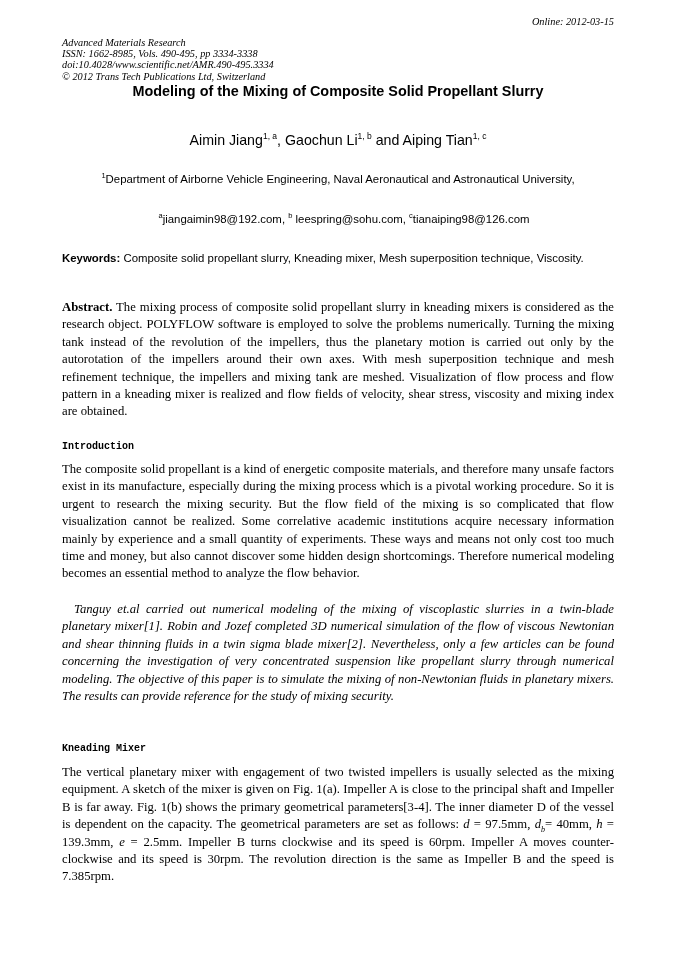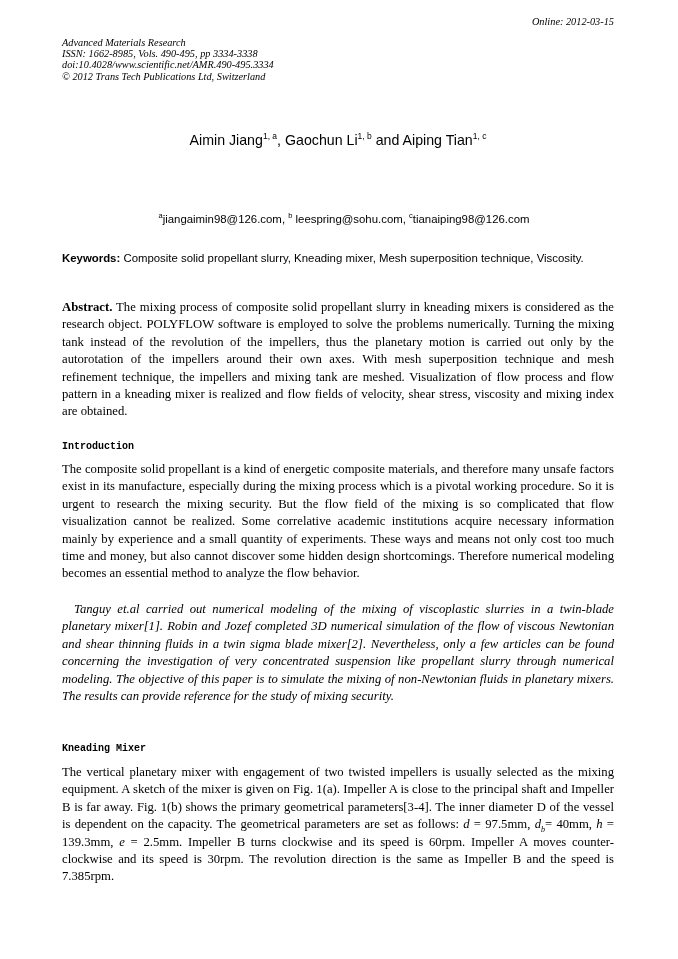--- a/index.html
+++ b/index.html
@@ -32,31 +32,33 @@
 
 <div class="hdr">
   <div>Advanced Materials Research</div>
   <div>ISSN: 1662-8985, Vols. 490-495, pp 3334-3338</div>
   <div>doi:10.4028/www.scientific.net/AMR.490-495.3334</div>
   <div>© 2012 Trans Tech Publications Ltd, Switzerland</div>
 </div>
 <div class="hdr-right">Online: 2012-03-15</div>
 
 <div class="title">
+  <div>Modeling of the Mixing of Composite Solid Propellant Slurry</div>
 </div>
 
 <div class="authors">
   <span>Aimin Jiang</span><sup>1, a</sup><span>, </span><span>Gaochun Li</span><sup>1, b</sup><span> and </span><span>Aiping Tian</span><sup>1, c</sup>
 </div>
 
 <div class="affil">
+  <div><sup>1</sup><span>Department of Airborne Vehicle Engineering, Naval Aeronautical and Astronautical University,</span></div>
 </div>
 
 <div class="emails">
-  <sup>a</sup><span>jiangaimin98@126.com</span><span>, </span><sup>b</sup><span> leespring@sohu.com</span><span>, </span><sup>c</sup><span>tianaiping98@126.com</span>
+  <sup>a</sup><span>jiangaimin98@192.com</span><span>, </span><sup>b</sup><span> leespring@sohu.com</span><span>, </span><sup>c</sup><span>tianaiping98@126.com</span>
 </div>
 
 <p class="keywords"><b>Keywords:</b><span> Composite solid propellant slurry, Kneading mixer, Mesh superposition technique, Viscosity.</span></p>
 
 <p class="body-text abstract"><b>Abstract.</b><span> The mixing process of composite solid propellant slurry in kneading mixers is considered as the research object. POLYFLOW software is employed to solve the problems numerically. Turning the mixing tank instead of the revolution of the impellers, thus the planetary motion is carried out only by the autorotation of the impellers around their own axes. With mesh superposition technique and mesh refinement technique, the impellers and mixing tank are meshed. Visualization of flow process and flow pattern in a kneading mixer is realized and flow fields of velocity, shear stress, viscosity and mixing index are obtained.</span></p>
 
 <div class="section-h intro-h">Introduction</div>
 <p class="body-text intro-p1">The composite solid propellant is a kind of energetic composite materials, and therefore many unsafe factors exist in its manufacture, especially during the mixing process which is a pivotal working procedure. So it is urgent to research the mixing security. But the flow field of the mixing is so complicated that flow visualization cannot be realized. Some correlative academic institutions acquire necessary information mainly by experience and a small quantity of experiments. These ways and means not only cost too much time and money, but also cannot discover some hidden design shortcomings. Therefore numerical modeling becomes an essential method to analyze the flow behavior.</p>
 <p class="body-text intro-p2">Tanguy et.al carried out numerical modeling of the mixing of viscoplastic slurries in a twin-blade planetary mixer[1]. Robin and Jozef completed 3D numerical simulation of the flow of viscous Newtonian and shear thinning fluids in a twin sigma blade mixer[2]. Nevertheless, only a few articles can be found concerning the investigation of very concentrated suspension like propellant slurry through numerical modeling. The objective of this paper is to simulate the mixing of non-Newtonian fluids in planetary mixers. The results can provide reference for the study of mixing security.</p>
 

